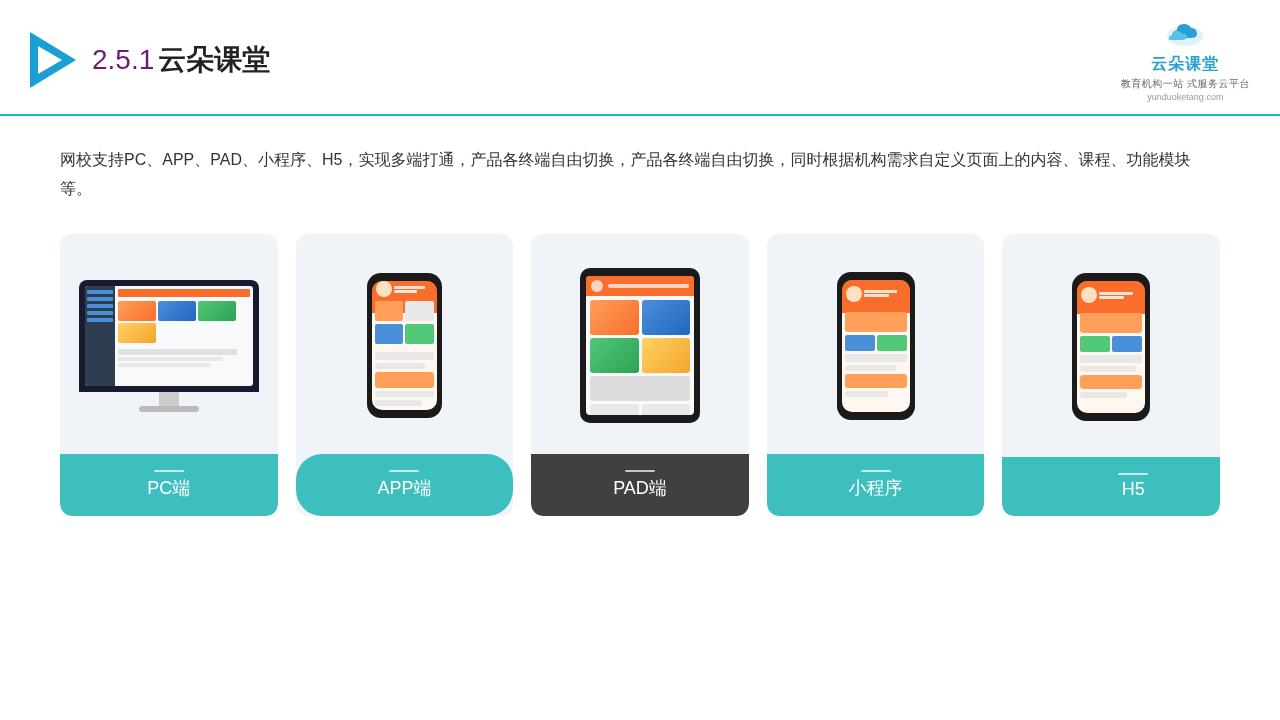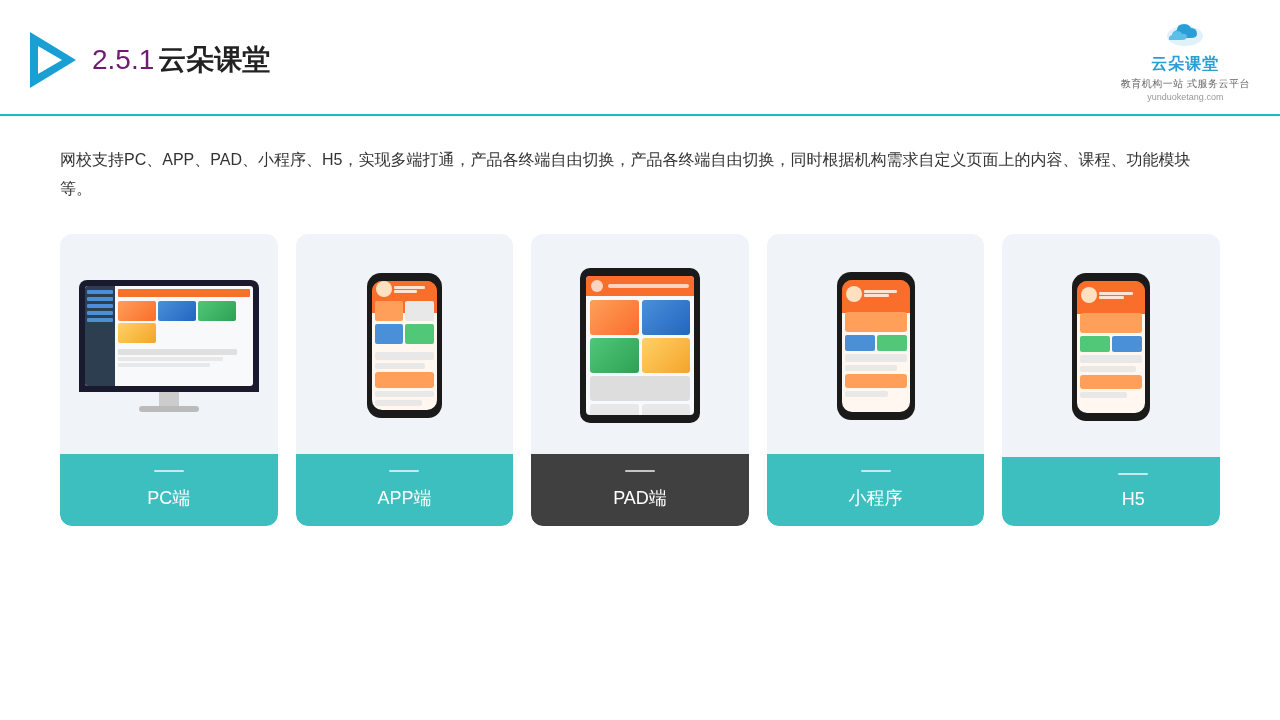--- a/index.html
+++ b/index.html
@@ -341,31 +341,31 @@
       border-radius: 3px;
       background: #e8e8e8;
     }
     .ipad-card.orange { background: linear-gradient(135deg, #ff9f5a, #f96e2a); }
     .ipad-card.blue { background: linear-gradient(135deg, #4a90d9, #2166c0); }
     .ipad-card.green { background: linear-gradient(135deg, #50c878, #2ea055); }
     .ipad-card.yellow { background: linear-gradient(135deg, #ffd166, #f4a42a); }
 
     
     .card:nth-child(1) .card-label { background: #3dbfbf; }
-    .card:nth-child(2) .card-label { background: #3dbfbf; }
+    .card:nth-child(2) .card-label { background: #3dbfbf; border-radius: 26px; }
     .card:nth-child(3) .card-label { background: #404040; }
     .card:nth-child(4) .card-label { background: #3dbfbf; }
     .card:nth-child(5) .card-label { background: #3dbfbf; padding-left: 44px; }
 
     
     .card-label-inner {
       display: flex;
       flex-direction: column;
       align-items: center;
-      gap: 14px;
+      gap: 4px;
     }
     .card-label-line {
       width: 30px;
       height: 2px;
       background: rgba(255,255,255,0.7);
       border-radius: 1px;
     }
   </style>
 </head>
 <body>

